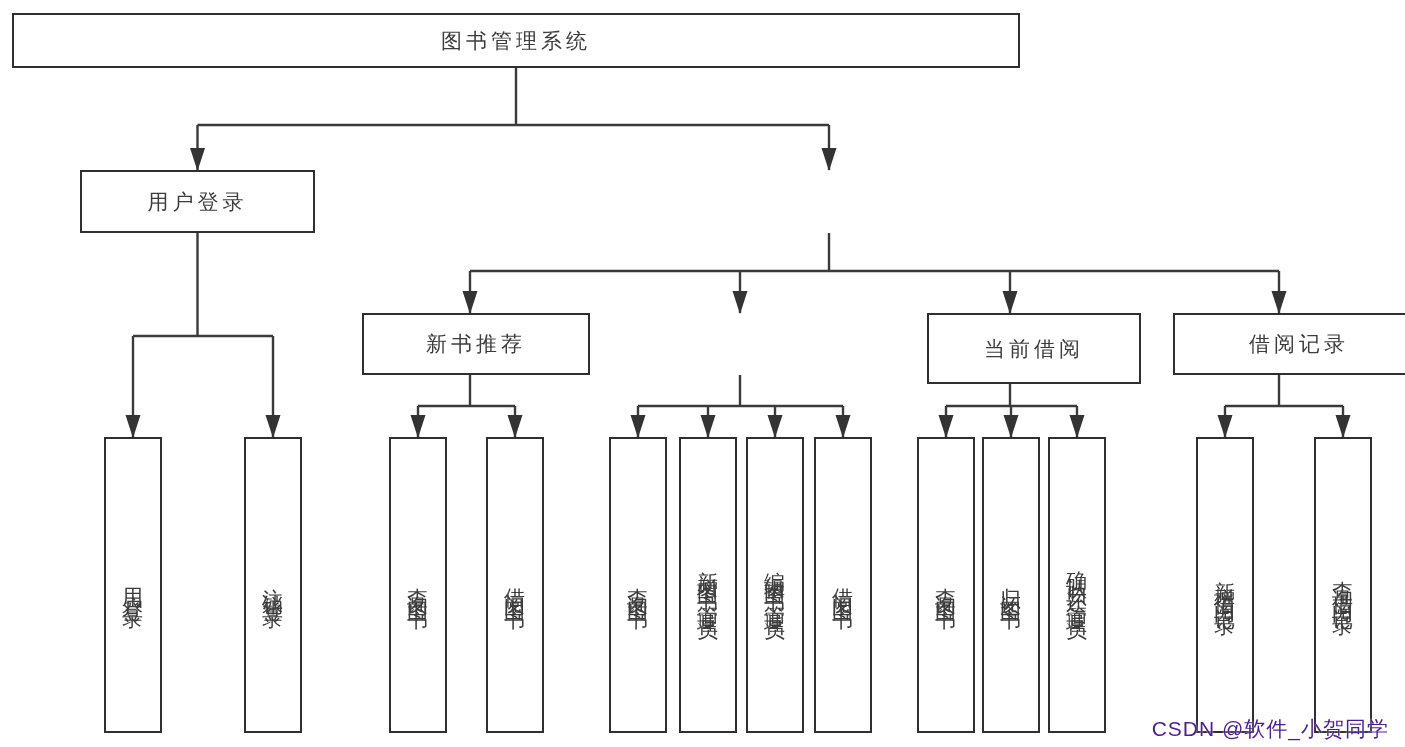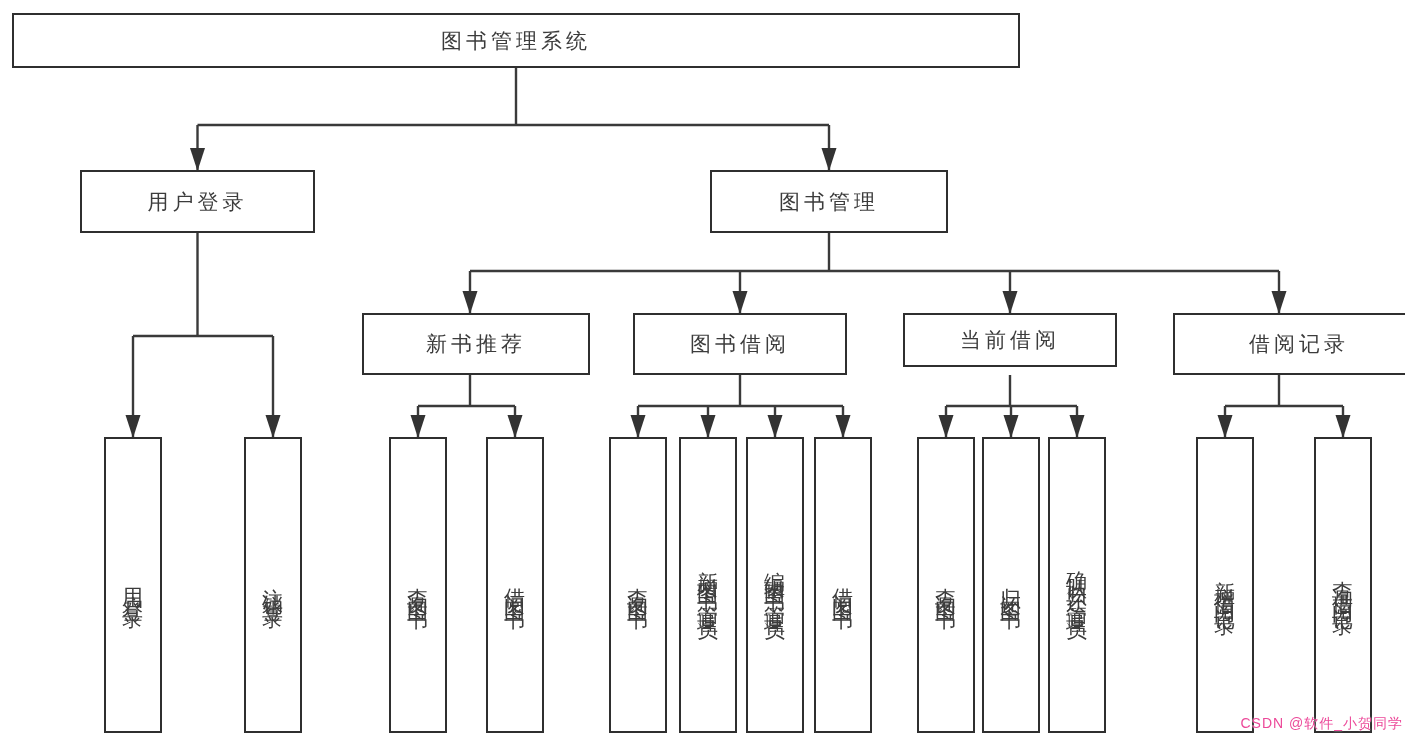--- a/index.html
+++ b/index.html
@@ -33,24 +33,24 @@
     writing-mode:vertical-rl;
     text-orientation:mixed;
     letter-spacing:7px;
     line-height:1;
     font-size:21px;
     white-space:normal;
   }
   .watermark{
     position:absolute;
     top:715px;
-    right:2px;
+    right:16px;
     z-index:2;
-    font-size:14px;
-    color:#ec4899;
+    font-size:21px;
+    color:#4c1d95;
     letter-spacing:1px;
     text-shadow:0 0 2px #ffffff;
     white-space:nowrap;
   }
 </style>
 </head>
 <body>
 
 <div id="canvas">
 
@@ -109,31 +109,25 @@
       <polygon points="1335.5,415 1350.5,415 1343,438"></polygon>
     </svg>
 
   <div class="node" id="root" style="left:12px;top:13px;width:1008px;height:55px">
     <span class="lbl">图书管理系统</span>
   </div>
 
   <div class="node" id="n-user-login" style="left:80px;top:170px;width:235px;height:63px">
     <span class="lbl">用户登录</span>
   </div>
-  <div class="node" id="n-book-mgmt" style="left:710px;top:170px;width:238px;height:63px">
-    <span class="lbl">图书管理</span>
-  </div>
 
   <div class="node" id="n-new-book" style="left:362px;top:313px;width:228px;height:62px">
     <span class="lbl">新书推荐</span>
   </div>
-  <div class="node" id="n-borrow" style="left:633px;top:313px;width:214px;height:62px">
-    <span class="lbl">图书借阅</span>
-  </div>
-  <div class="node" id="n-current" style="left:903px;top:313px;width:214px;height:54px">
+  <div class="node" id="n-current" style="left:927px;top:313px;width:214px;height:71px">
     <span class="lbl">当前借阅</span>
   </div>
   <div class="node" id="n-records" style="left:1173px;top:313px;width:252px;height:62px">
     <span class="lbl">借阅记录</span>
   </div>
 
   <div class="node leaf" id="l10" style="left:104px;top:437px;width:58px;height:296px">
     <span class="lbl">用户登录</span>
   </div>
   <div class="node leaf" id="l11" style="left:244px;top:437px;width:58px;height:296px">

